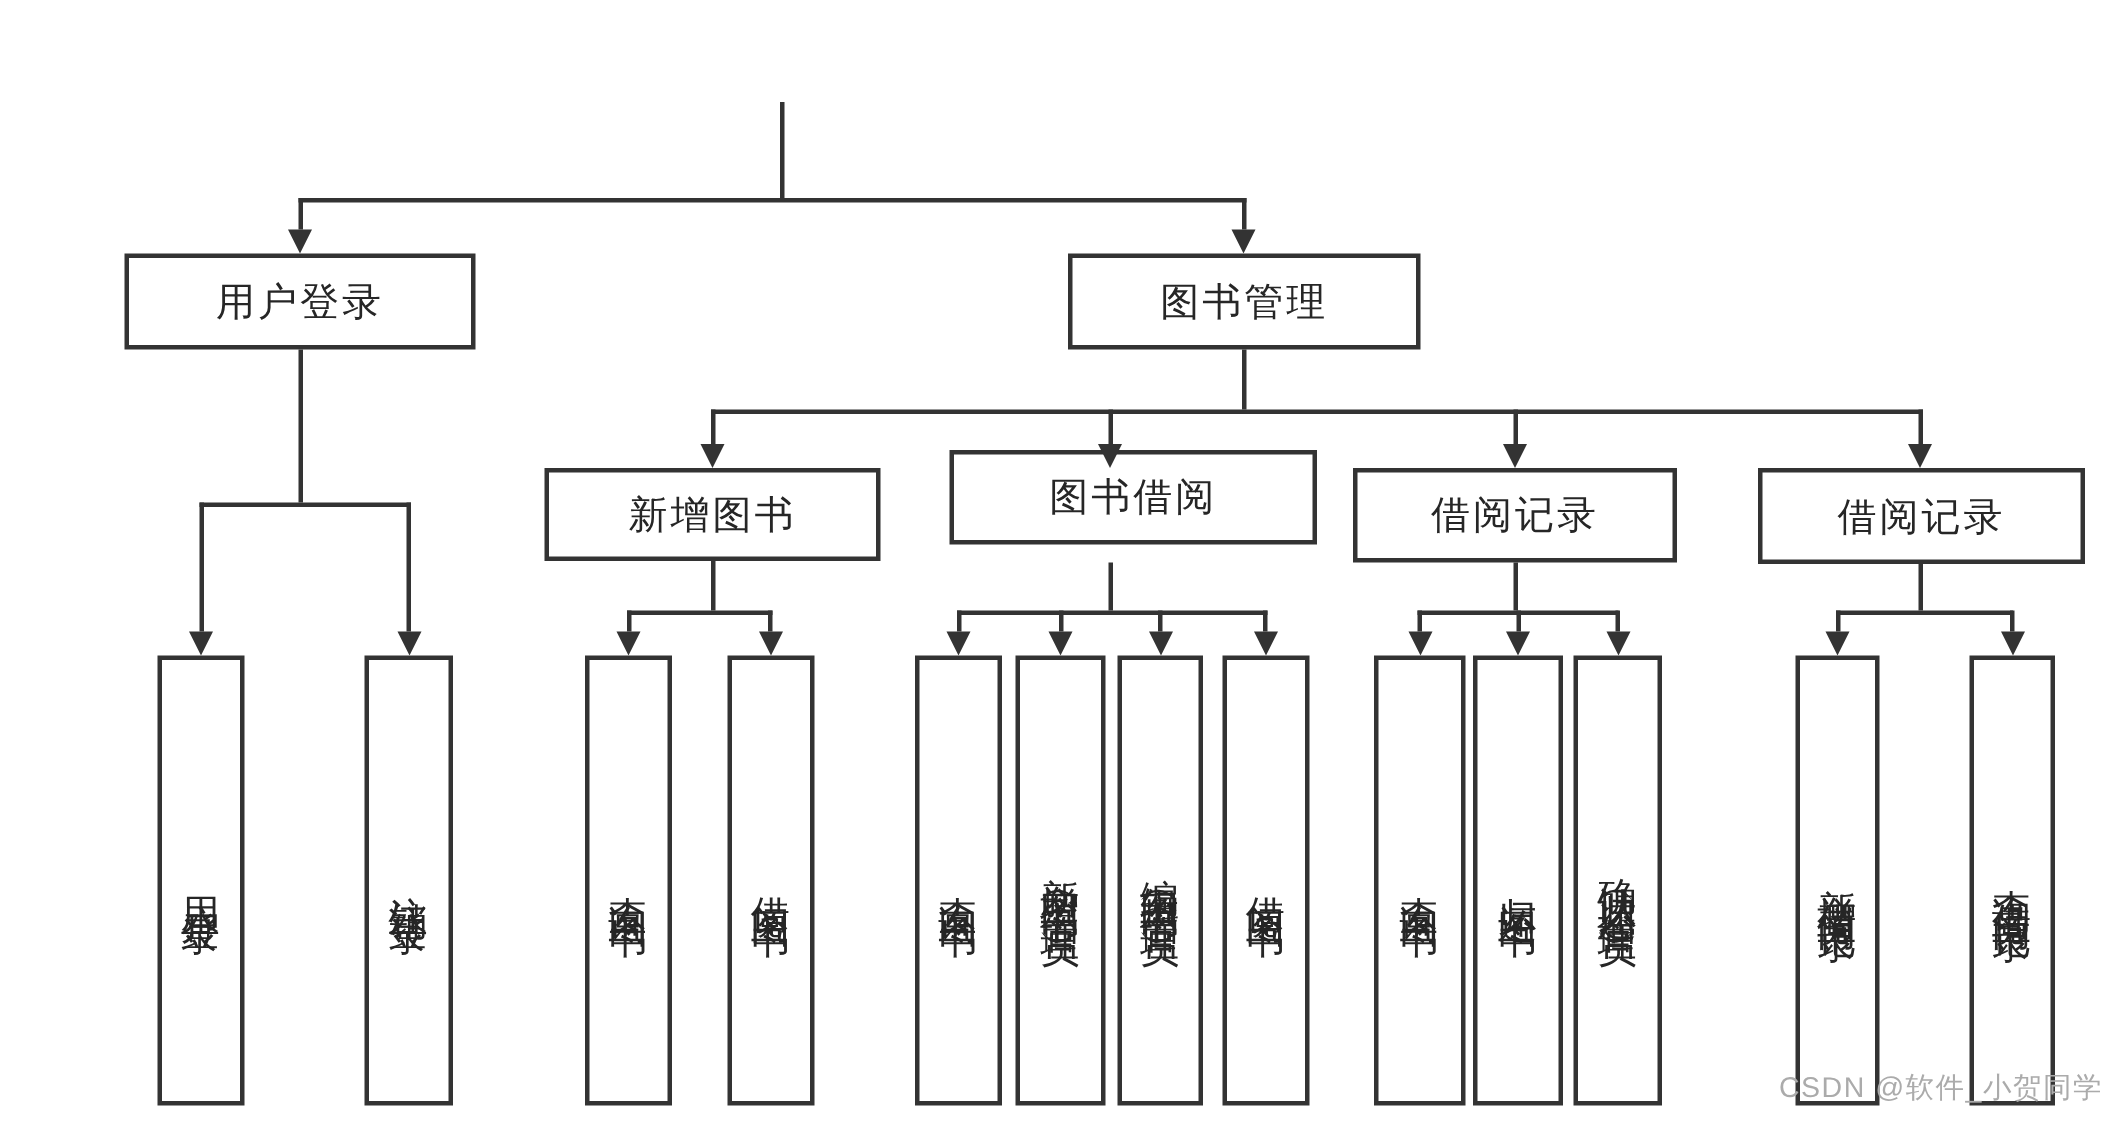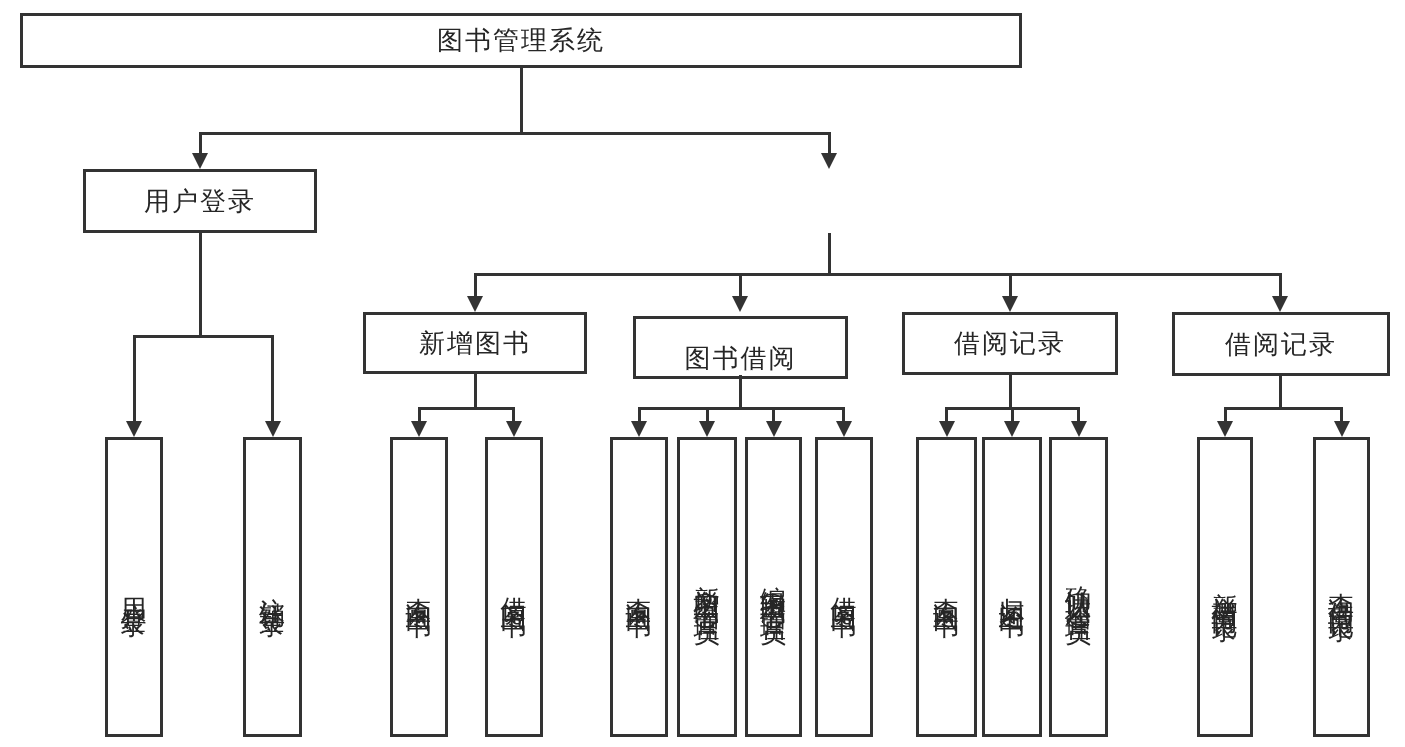--- a/index.html
+++ b/index.html
@@ -13,32 +13,32 @@
   .ah{position:absolute;width:0;height:0;border-left:8px solid transparent;
       border-right:8px solid transparent;border-top:16px solid #333;}
   .wm{position:absolute;left:1186px;top:712px;font-size:19px;color:#ababab;
       letter-spacing:1px;white-space:nowrap;z-index:9;}
 </style>
 </head>
 <body>
 
 <div id="stage">
 
-  <div class="box" style="left:20px;top:13px;width:1002px;height:55px;">
-    <span class="hlabel">图书管理系统</span>
-  </div>
 
   <div class="box" style="left:83px;top:169px;width:234px;height:64px;">
     <span class="hlabel">用户登录</span>
+  </div>
+  <div class="box" style="left:712px;top:169px;width:235px;height:64px;">
+    <span class="hlabel">图书管理</span>
   </div>
 
   <div class="box" style="left:363px;top:312px;width:224px;height:62px;">
     <span class="hlabel">新增图书</span>
   </div>
-  <div class="box" style="left:633px;top:316px;width:215px;height:63px;align-items:flex-end;">
+  <div class="box" style="left:633px;top:300px;width:245px;height:63px;">
     <span class="hlabel">图书借阅</span>
   </div>
   <div class="box" style="left:902px;top:312px;width:216px;height:63px;">
     <span class="hlabel">借阅记录</span>
   </div>
   <div class="box" style="left:1172px;top:312px;width:218px;height:64px;">
     <span class="hlabel">借阅记录</span>
   </div>
 
   <div class="box" style="left:105px;top:437px;width:58px;height:300px;">
@@ -137,14 +137,15 @@
   <div class="cl" style="left:1077px;top:407px;width:3px;height:14px;"></div>
   <div class="ah" style="left:1071px;top:421px;"></div>
 
   <div class="cl" style="left:1279px;top:376px;width:3px;height:31px;"></div>
   <div class="cl" style="left:1224px;top:407px;width:118px;height:3px;"></div>
   <div class="cl" style="left:1224px;top:407px;width:3px;height:14px;"></div>
   <div class="ah" style="left:1217px;top:421px;"></div>
   <div class="cl" style="left:1340px;top:407px;width:3px;height:14px;"></div>
   <div class="ah" style="left:1334px;top:421px;"></div>
 
+  <div class="wm">CSDN @软件_小贺同学</div>
 
 </div>
 
 </body></html>

